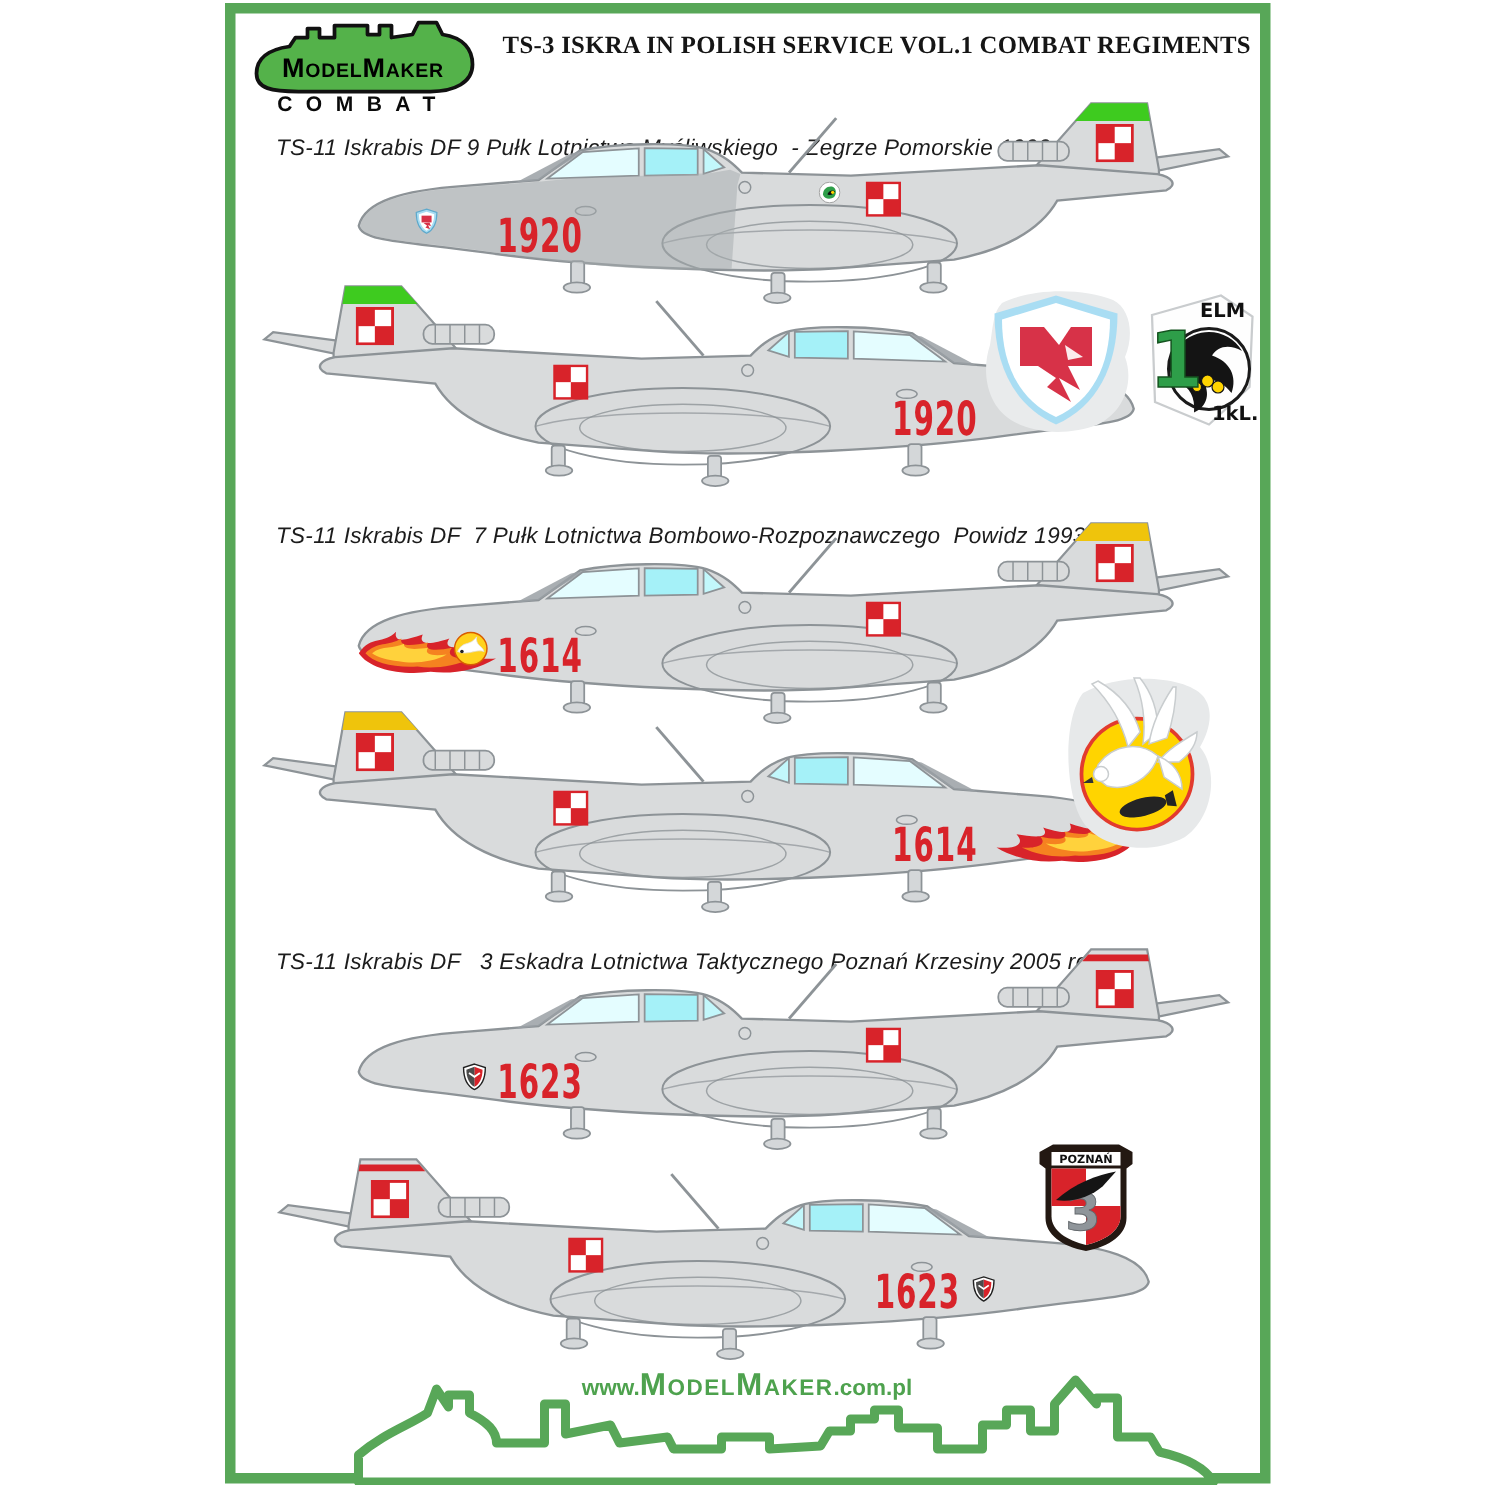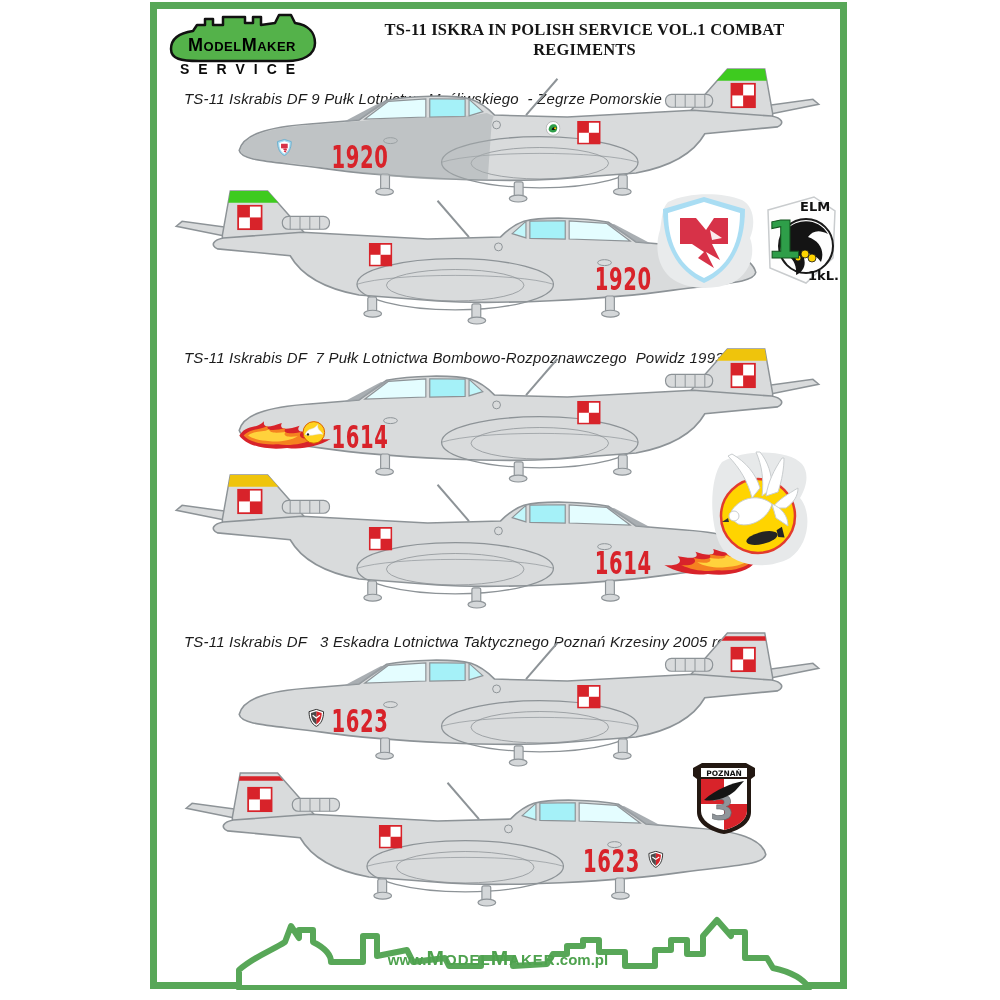--- a/index.html
+++ b/index.html
@@ -35,21 +35,21 @@
   .acnum{font-family:"DejaVu Sans",sans-serif;font-weight:700;fill:#d8232a;
          font-size:32px;letter-spacing:1px;}
   
   .badge{position:absolute;}
   .badgeA{left:652px;top:190px;width:105px;height:100px;}
   .badgeB{left:760px;top:194px;width:80px;height:92px;}
   .badgeC{left:698px;top:446px;width:132px;height:126px;}
   .badgeD{left:688px;top:760px;width:72px;height:76px;}
   
   .castle{position:absolute;left:153px;top:910px;width:690px;height:80px;}
-  .footer-url{position:absolute;left:153px;top:946px;width:690px;text-align:center;
+  .footer-url{position:absolute;left:153px;top:912px;width:690px;text-align:center;
               color:#4ea24e;font-weight:bold;}
   .footer-url .pre,.footer-url .suf{font-size:15px;}
   .footer-url .nm{font-variant:small-caps;font-size:21px;letter-spacing:1px;}
   .hidden-defs{position:absolute;width:0;height:0;overflow:hidden;}
 </style>
 </head>
 <body>
 
 <div id="page">
 
@@ -121,24 +121,24 @@
     </defs>
   </svg>
 
   <div id="frame"></div>
 
   <div class="logo-wrap">
     <svg width="158" height="72" viewBox="0 0 158 72">
       <path d="M8,40 C8,30 16,24 30,22 L34,16 L42,16 L42,10 L50,10 L50,16 L60,16 L60,8 L82,8 L82,14 L90,14 L90,8 L98,8 L98,16 L112,14 L116,6 L128,6 L132,14 C146,16 152,24 152,34 C152,46 140,52 124,52 L36,52 C18,52 8,50 8,40 Z" fill="#54b24a" stroke="#111" stroke-width="2.5" stroke-linejoin="round"></path>
     </svg>
     <div class="logo-name">ModelMaker</div>
-    <div class="logo-sub">SERVICE</div>
-  </div>
-
-  <div class="title">TS-11 ISKRA IN POLISH SERVICE VOL.1 COMBAT REGIMENTS</div>
+    <div class="logo-sub">COMBAT</div>
+  </div>
+
+  <div class="title">TS-3 ISKRA IN POLISH SERVICE VOL.1 COMBAT REGIMENTS</div>
 
   <div class="cap cap1">TS-11 Iskrabis DF 9 Pułk Lotnictwa Myśliwskiego  - Zegrze Pomorskie 1992 rok.</div>
   <div class="cap cap2">TS-11 Iskrabis DF  7 Pułk Lotnictwa Bombowo-Rozpoznawczego  Powidz 1993 rok.</div>
   <div class="cap cap3">TS-11 Iskrabis DF   3 Eskadra Lotnictwa Taktycznego Poznań Krzesiny 2005 rok</div>
 
   <div class="ac ac1 tip-green">
     <svg viewBox="0 0 600 170">
       <use href="#jet"></use>
       <use href="#nose-dark"></use>
       <use href="#mini-shield-blue" x="44" y="76" width="16" height="18"></use>

